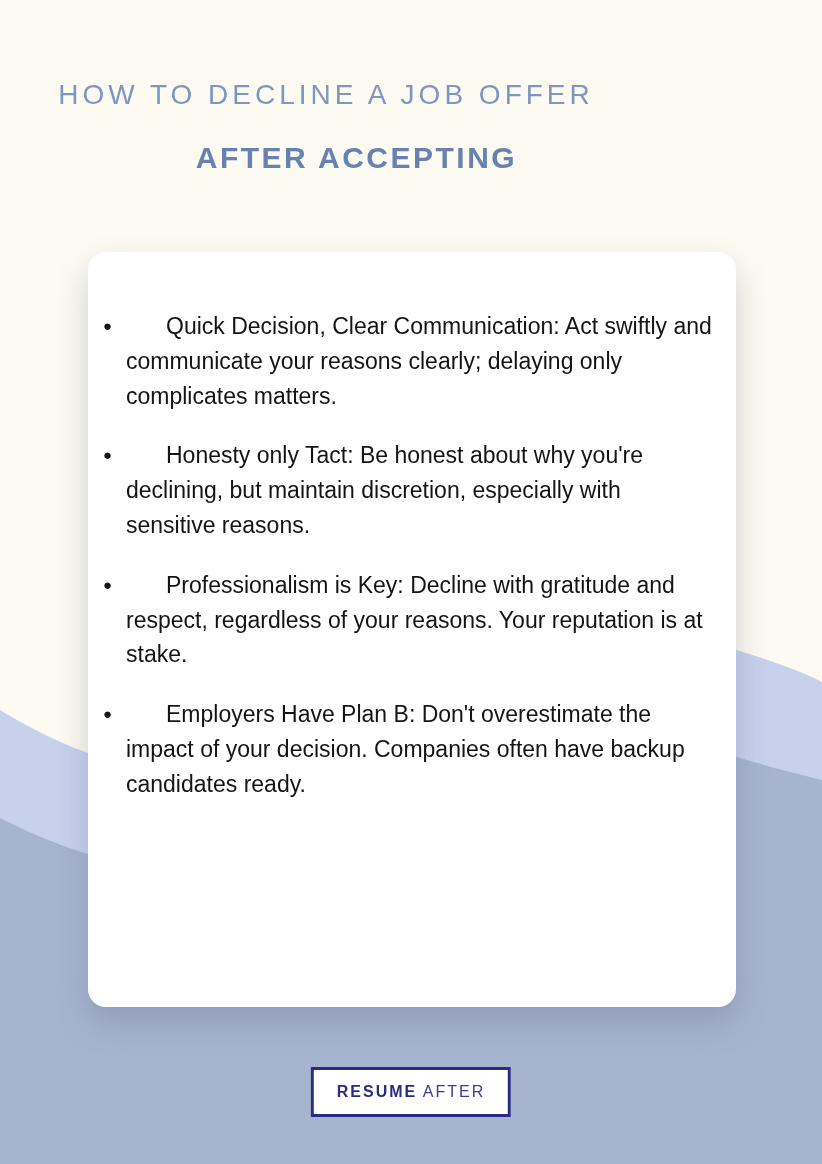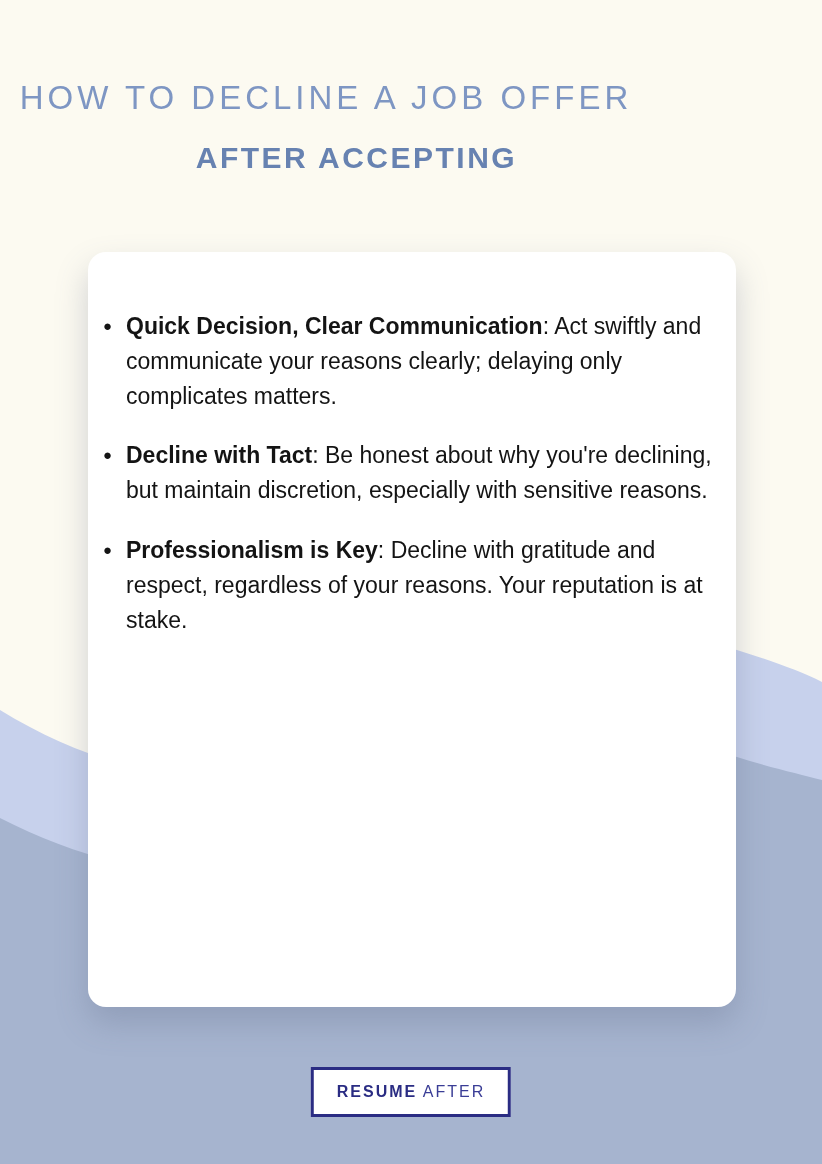--- a/index.html
+++ b/index.html
@@ -23,21 +23,21 @@
   }
   .waves{
     position:absolute;left:0;top:0;width:822px;height:1164px;
     display:block;
   }
   .wave-light{fill:var(--wave-light);}
   .wave-dark{fill:var(--wave-dark);}
   .page-title{
     position:absolute;top:79px;left:0;width:652px;
     text-align:center;
-    font-size:33px;
+    font-size:28px;
     font-weight:400;
     letter-spacing:4px;
     color:var(--title);
   }
   .page-subtitle{
     position:absolute;top:141px;left:0;width:713px;
     text-align:center;
     font-size:30px;
     font-weight:700;
     letter-spacing:2.5px;
@@ -64,21 +64,21 @@
     color:var(--body-text);
   }
   .tips-list li::before{
     content:"●";
     position:absolute;
     left:-23px;top:0;
     font-size:15px;
     line-height:34.8px;
     color:var(--body-text);
   }
-  .item-label{font-weight:700;}
+  .item-label{font-weight:400;margin-left:40px;}
   .brand-badge{
     position:absolute;
     left:50%;top:1067px;
     transform:translateX(-50%);
     background:#fff;
     border:3px solid var(--navy);
     padding:13px 23px;
     white-space:nowrap;
     font-size:16px;
     letter-spacing:2px;
@@ -96,24 +96,27 @@
 
 <div class="page-title">HOW TO DECLINE A JOB OFFER</div>
 <div class="page-subtitle">AFTER ACCEPTING</div>
 
 <div class="card">
   <ul class="tips-list">
     <li>
       <span class="item-label">Quick Decision, Clear Communication</span><span>: </span><span class="item-text">Act swiftly and communicate your reasons clearly; delaying only complicates matters.</span>
     </li>
     <li>
-      <span class="item-label">Decline with Tact</span><span>: </span><span class="item-text">Be honest about why you're declining, but maintain discretion, especially with sensitive reasons.</span>
+      <span class="item-label">Honesty only Tact</span><span>: </span><span class="item-text">Be honest about why you're declining, but maintain discretion, especially with sensitive reasons.</span>
     </li>
     <li>
       <span class="item-label">Professionalism is Key</span><span>: </span><span class="item-text">Decline with gratitude and respect, regardless of your reasons. Your reputation is at stake.</span>
+    </li>
+    <li>
+      <span class="item-label">Employers Have Plan B</span><span>: </span><span class="item-text">Don't overestimate the impact of your decision. Companies often have backup candidates ready.</span>
     </li>
   </ul>
 </div>
 
 <div class="brand-badge">
   <span class="brand-bold">RESUME</span>
   <span class="brand-regular">AFTER</span>
 </div>
 
 </body></html>

